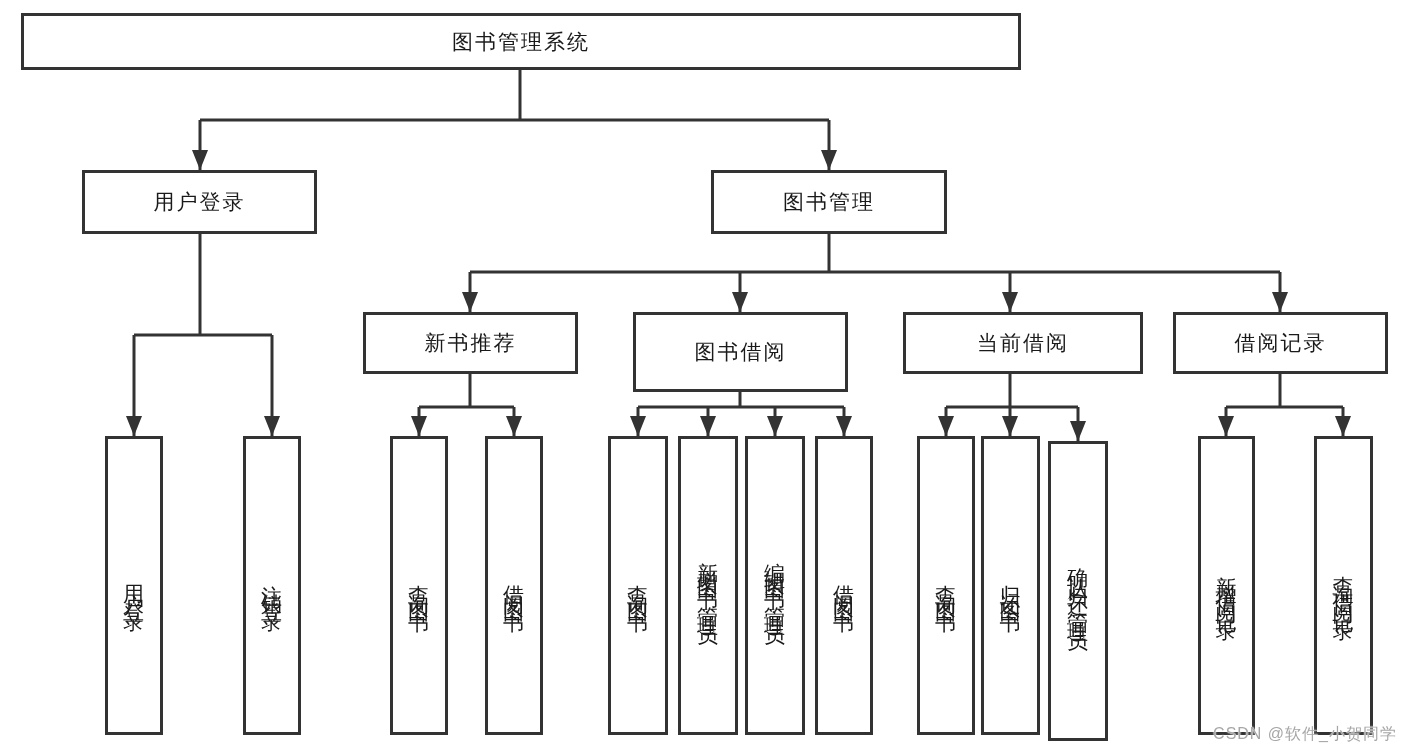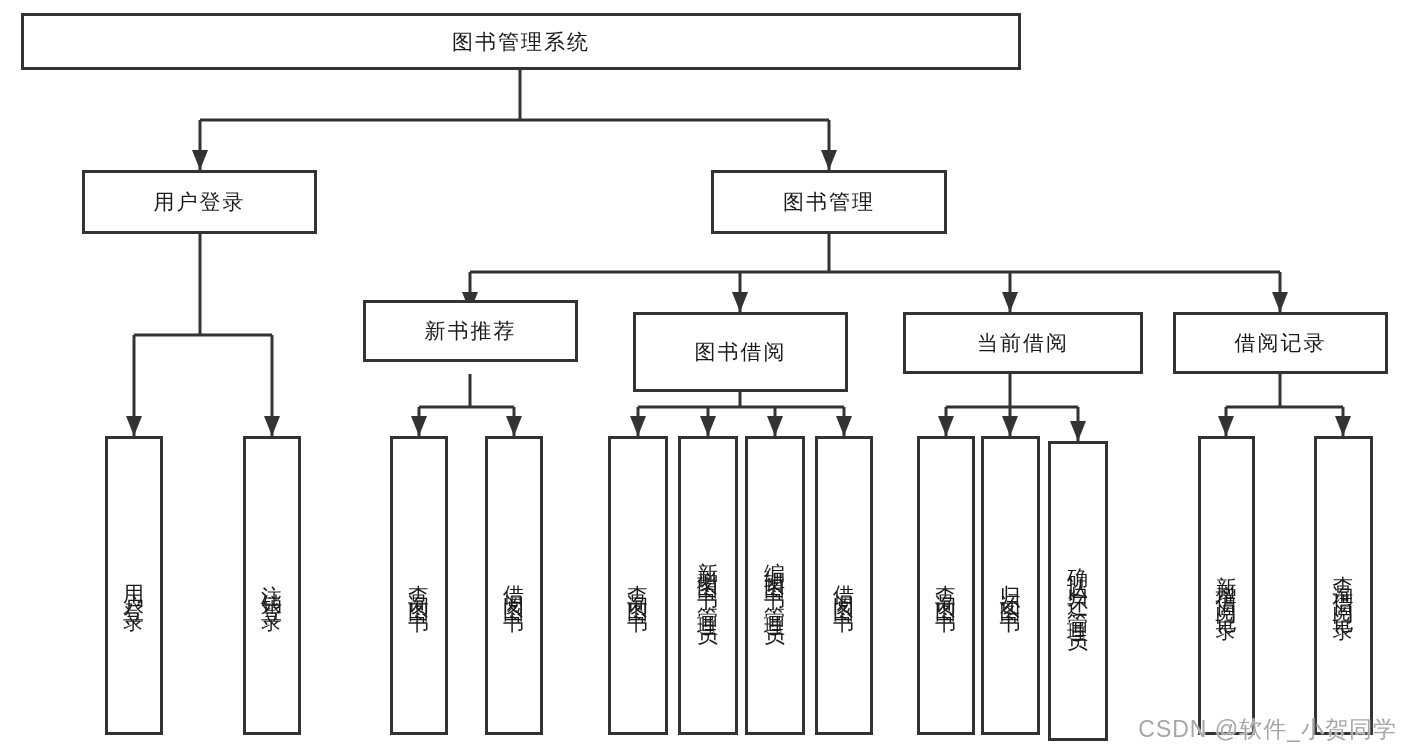--- a/index.html
+++ b/index.html
@@ -35,21 +35,21 @@
     writing-mode:vertical-rl;
     text-orientation:mixed;
     letter-spacing:9px;
     line-height:1;
     font-size:21px;
   }
   .watermark{
     position:absolute;
     right:8px;
     bottom:2px;
-    font-size:23px;
+    font-size:16px;
     color:var(--wm);
     letter-spacing:1px;
     text-shadow:0 0 2px #fff,0 0 1px #fff;
   }
 </style>
 </head>
 <body>
 
 <div class="canvas">
 
@@ -112,21 +112,21 @@
     <span>图书管理系统</span>
   </div>
 
   <div class="node" style="left:82px;top:170px;width:235px;height:64px;">
     <span>用户登录</span>
   </div>
   <div class="node" style="left:711px;top:170px;width:236px;height:64px;">
     <span>图书管理</span>
   </div>
 
-  <div class="node" style="left:363px;top:300px;width:215px;height:62px;">
+  <div class="node" style="left:363px;top:312px;width:215px;height:62px;">
     <span>新书推荐</span>
   </div>
   <div class="node" style="left:633px;top:312px;width:215px;height:80px;">
     <span>图书借阅</span>
   </div>
   <div class="node" style="left:903px;top:312px;width:240px;height:62px;">
     <span>当前借阅</span>
   </div>
   <div class="node" style="left:1173px;top:312px;width:215px;height:62px;">
     <span>借阅记录</span>

